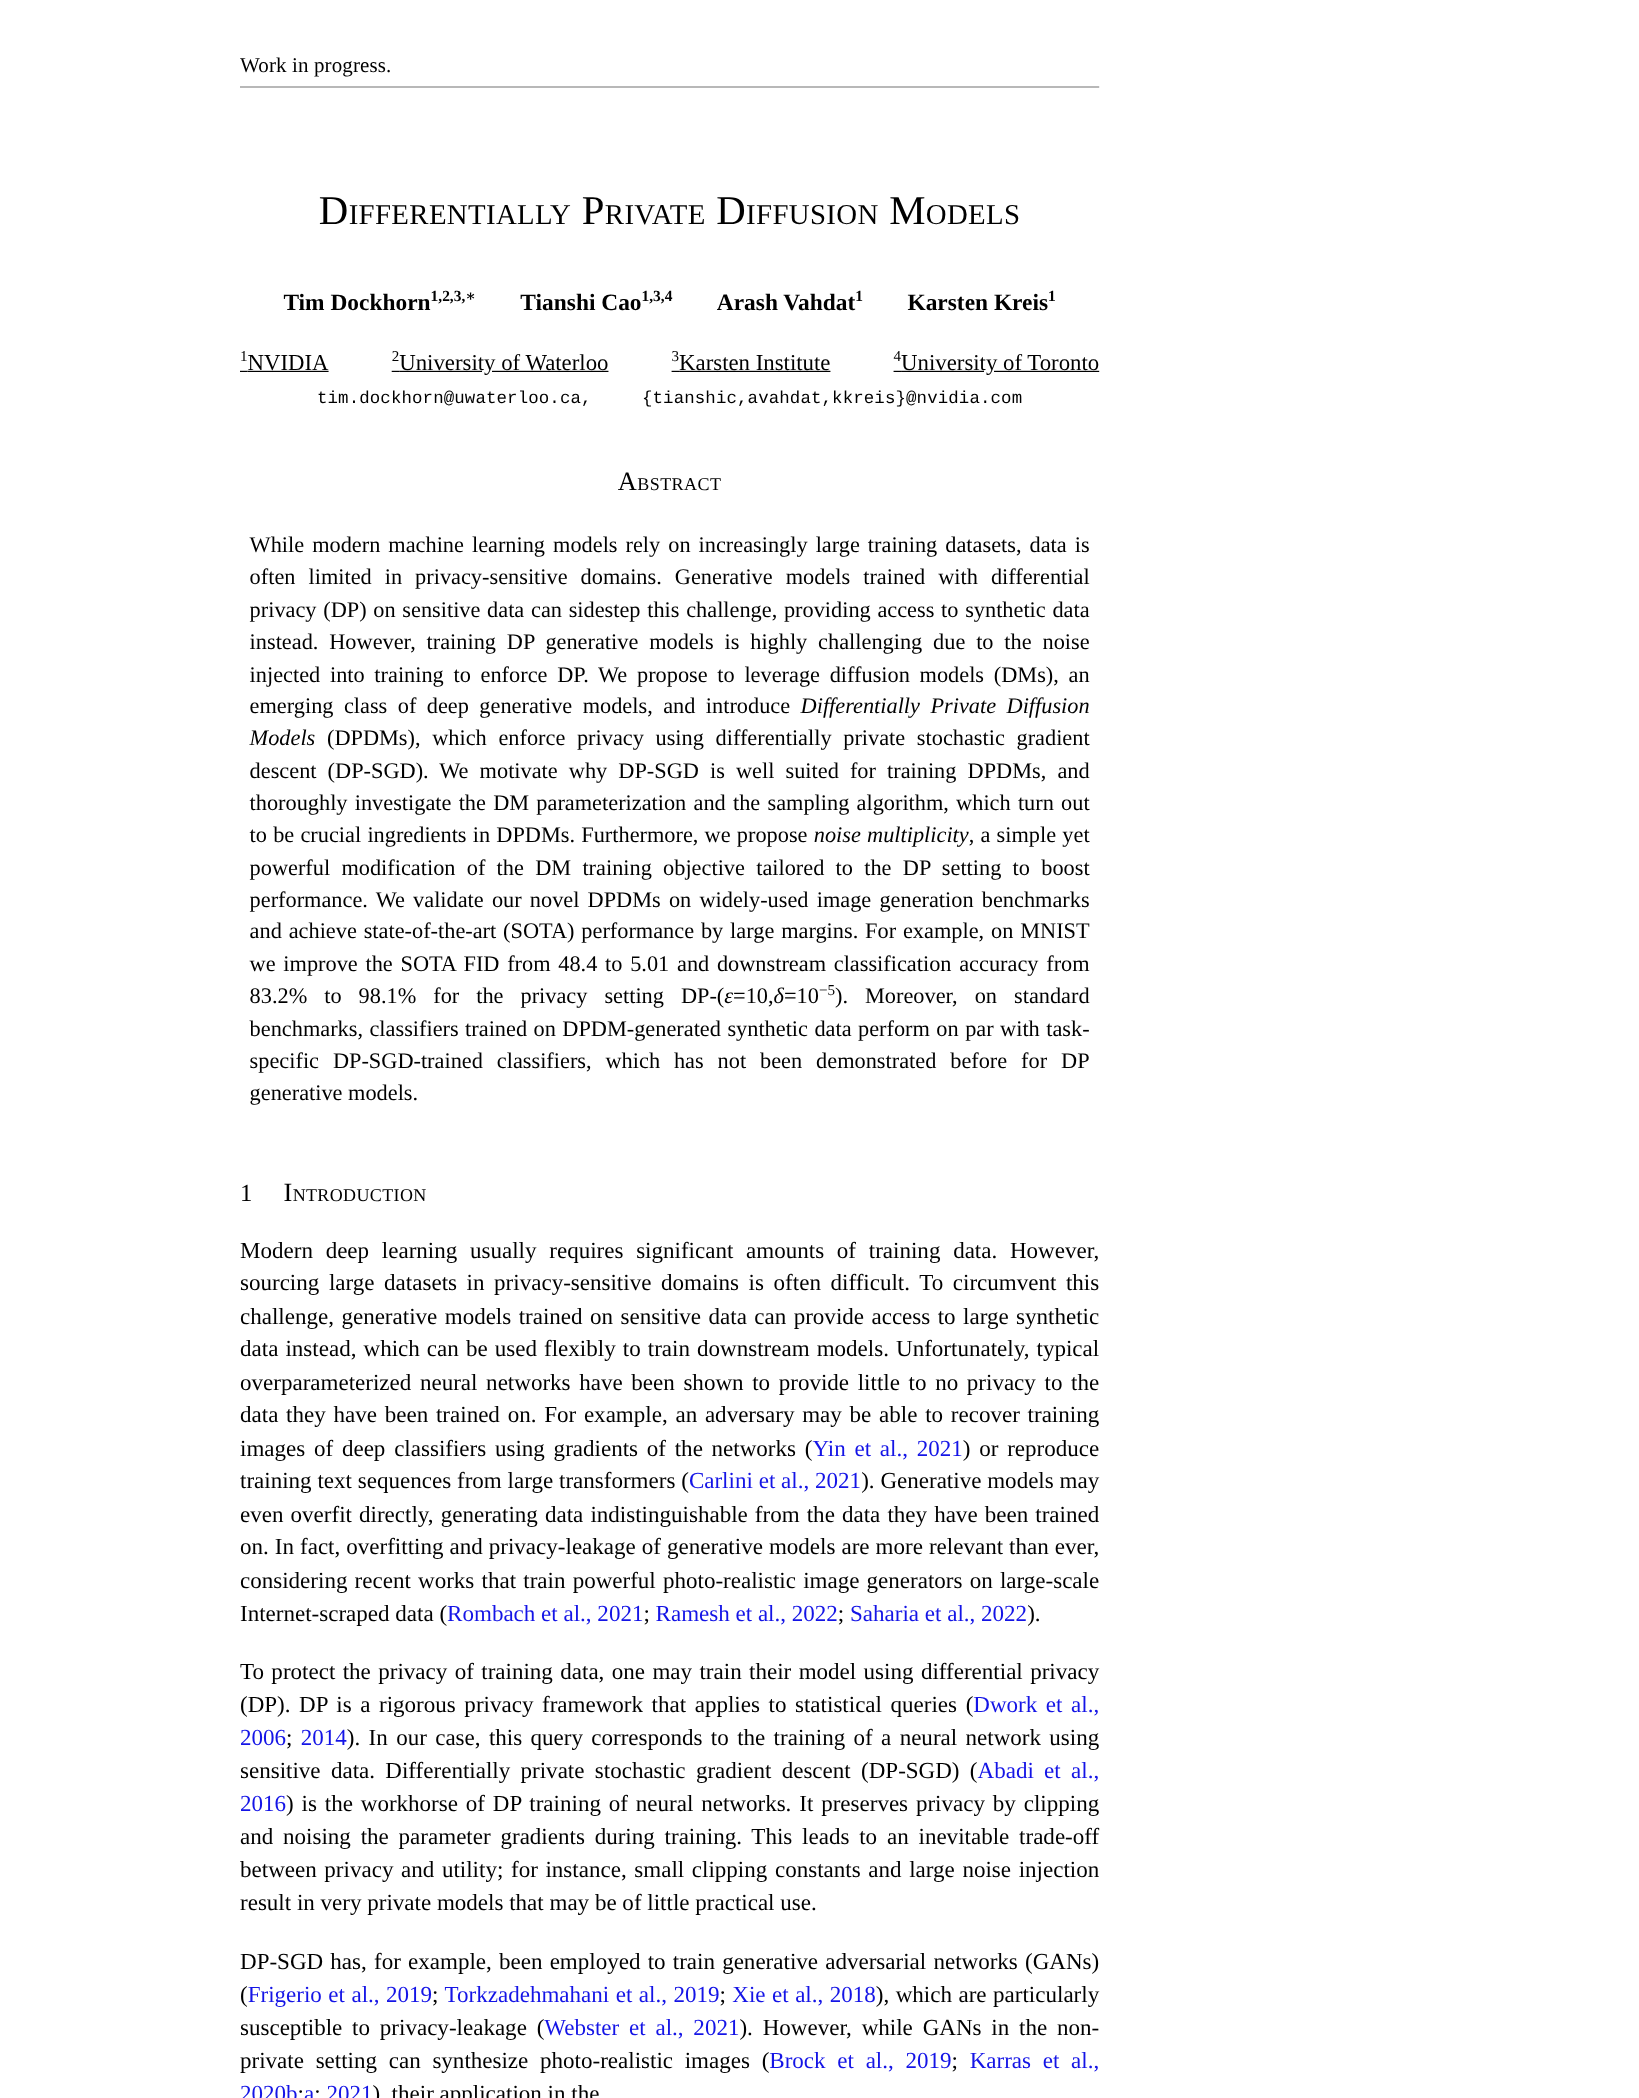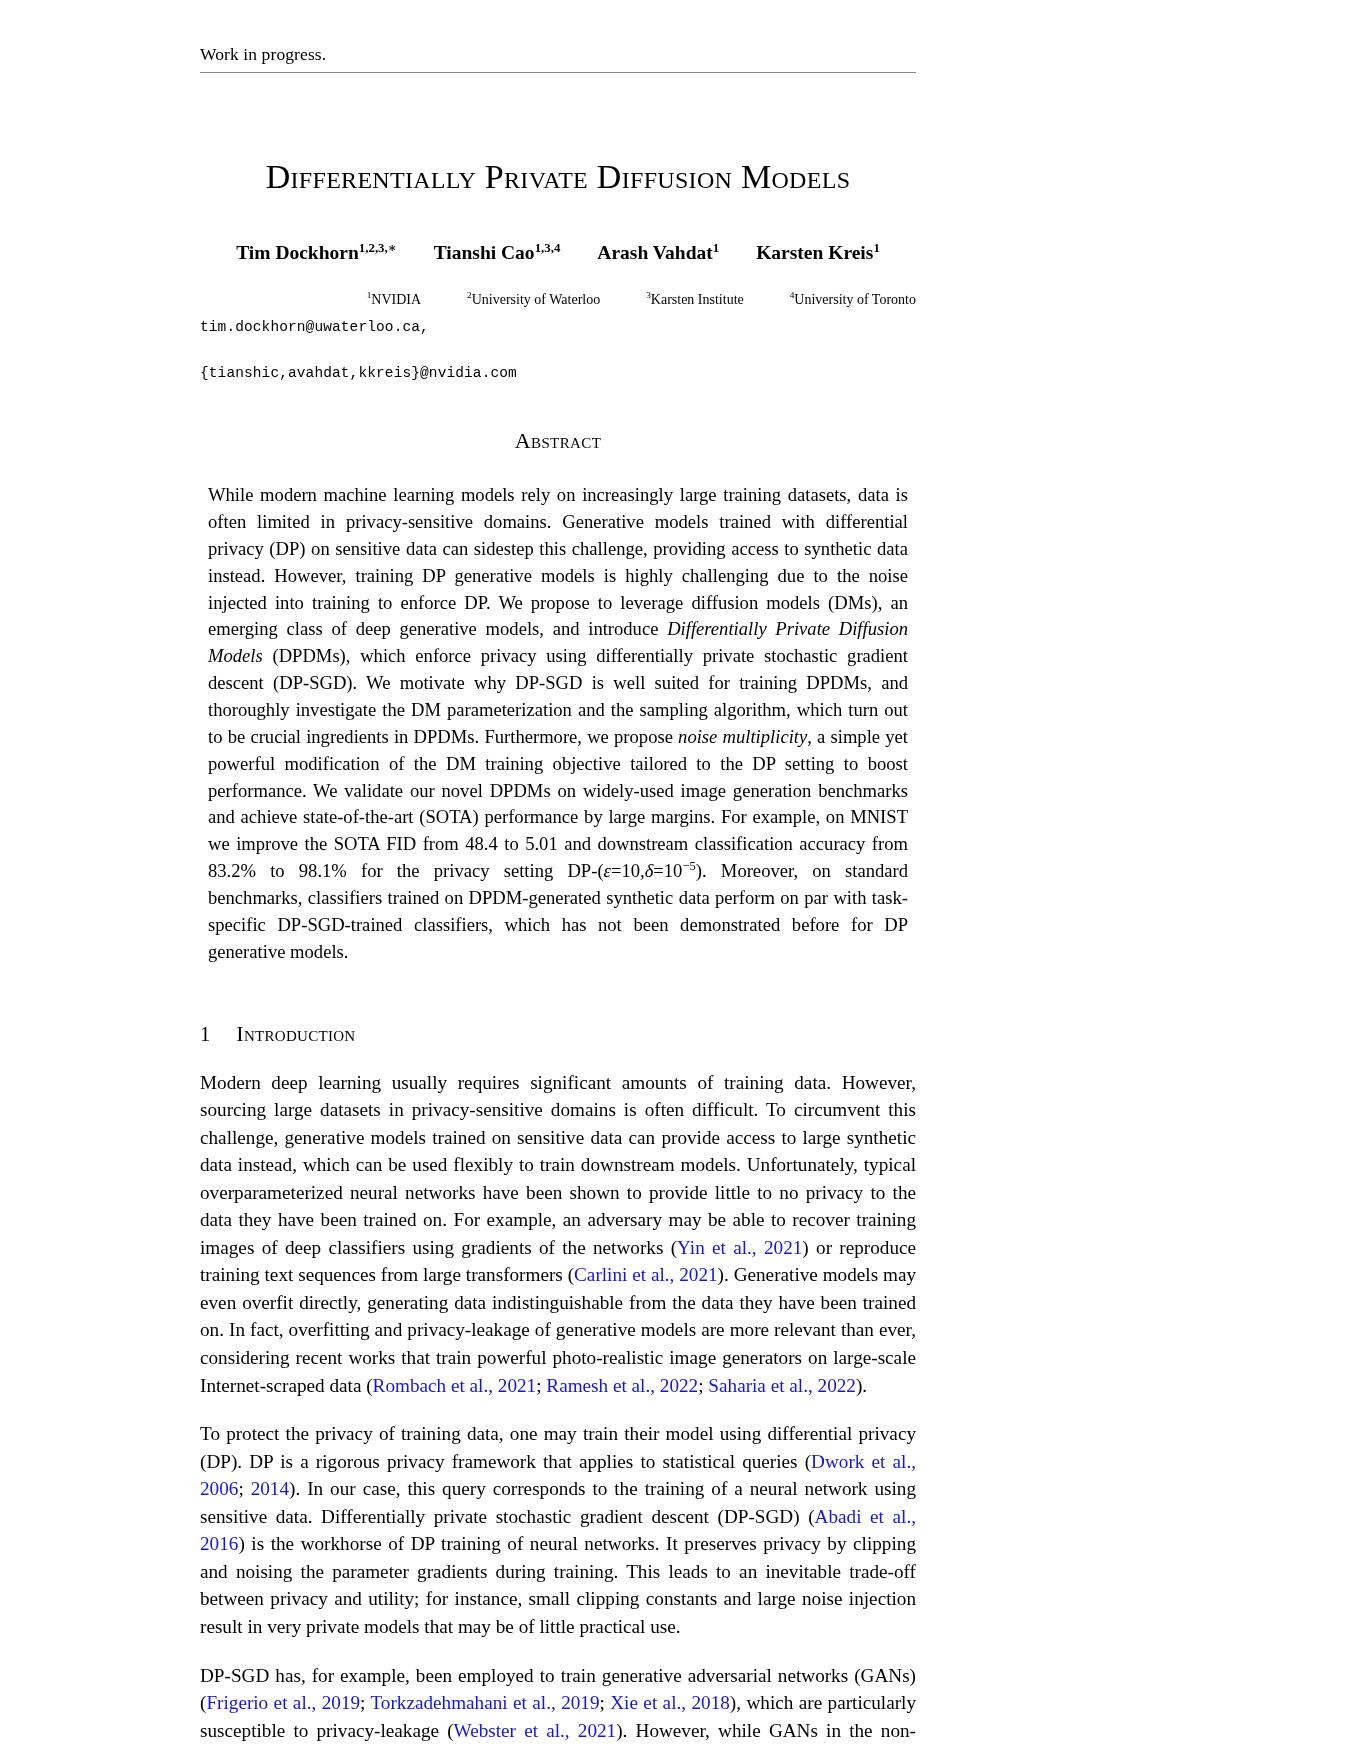--- a/index.html
+++ b/index.html
@@ -55,37 +55,37 @@
     gap: 37px;
     margin-top: 46px;
     font-size: 19.5px;
     font-weight: bold;
   }
   .author { white-space: nowrap; }
   sup { font-size: 0.66em; vertical-align: super; line-height: 0; }
 
   .affils {
     display: flex;
-    justify-content: flex-end;
+    justify-content: space-between;
     align-items: flex-start;
     gap: 46px;
     margin-top: 28px;
-    font-size: 14px;
+    font-size: 19px;
+    text-decoration: underline;
   }
   .affil { white-space: nowrap; }
 
   .emails {
     display: flex;
     justify-content: center;
-    gap: 30px;
+    gap: 42px;
     margin-top: 11px;
     font-family: "Liberation Mono", "DejaVu Sans Mono", monospace;
     font-size: 14.5px;
     letter-spacing: 0.1px;
-    flex-direction: column;
   }
 
   
   .abstract-head {
     text-align: center;
     margin-top: 47px;
     font-size: 22px;
     font-variant: small-caps;
     letter-spacing: 0.4px;
   }

